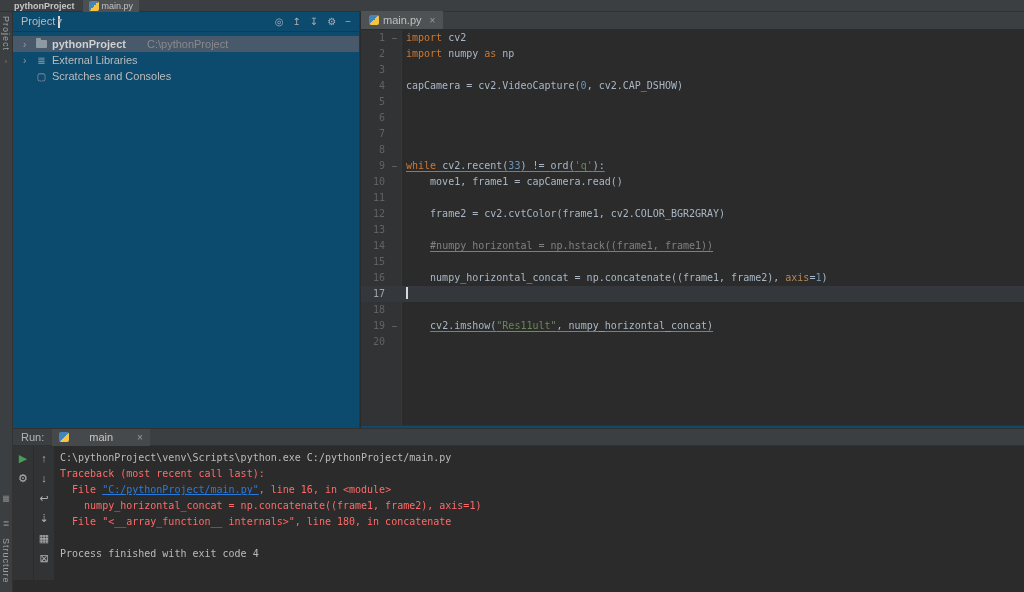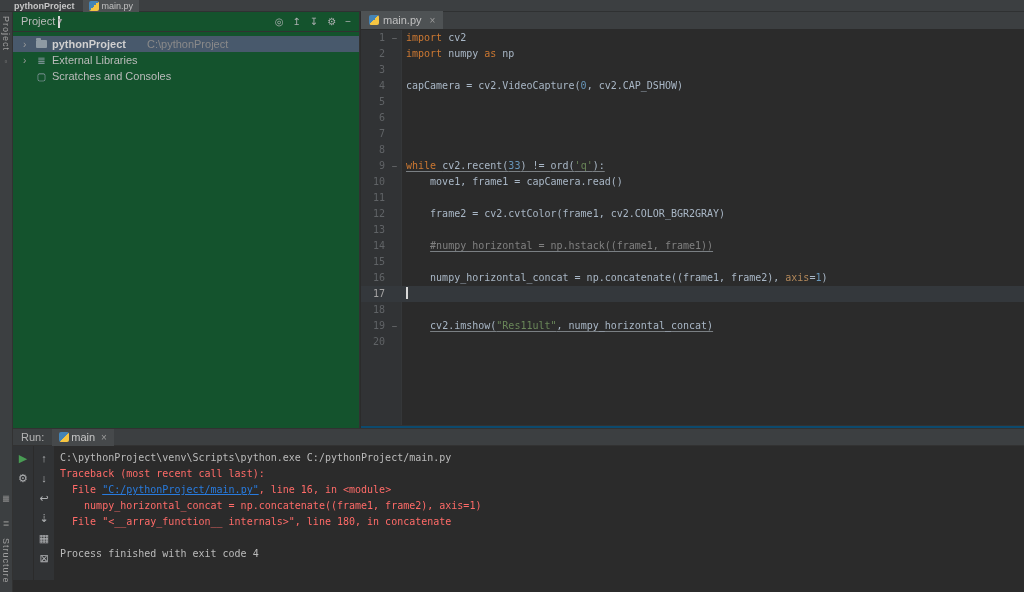--- a/index.html
+++ b/index.html
@@ -12,21 +12,21 @@
   .tb-chip{display:inline-flex;align-items:center;gap:3px;background:#4c5052;padding:0 6px;height:12px;color:#c0c0c0}
 
   
   .leftstrip{position:absolute;left:0;top:12px;width:13px;height:580px;background:#3c3f41;border-right:1px solid #323232;display:flex;flex-direction:column;align-items:center;padding:4px 0}
   .vtext{writing-mode:vertical-lr;font-size:9px;color:#a0a0a0;letter-spacing:1px;cursor:pointer}
   .strip-icon{font-size:8px;color:#8a8a8a;margin-top:6px;cursor:pointer}
   .strip-spacer{flex:1}
   .strip-bottom{display:flex;flex-direction:column;align-items:center;gap:10px;margin-bottom:4px}
 
   
-  .project-panel{position:absolute;left:13px;top:12px;width:347px;height:428px;background:#14532d;border-right:1px solid #323232}
+  .project-panel{position:absolute;left:13px;top:12px;width:347px;height:428px;background:#0c4a6e;border-right:1px solid #323232}
   .pp-header{height:20px;display:flex;align-items:center;padding:0 8px;font-size:11px;color:#bbbbbb;border-bottom:1px solid #323232}
   .pp-title{cursor:pointer}
   .pp-title .caret{font-size:8px;color:#9b9b9b;margin-left:3px}
   .pp-icons{margin-left:auto;display:flex;align-items:center;gap:9px}
   .pt-icon{color:#afb1b3;font-size:10px;cursor:pointer;line-height:10px}
   .pp-tree{padding-top:4px}
   .tree-row{display:flex;align-items:center;height:16px;padding-left:10px;font-size:11px;color:#bbbbbb;gap:5px;cursor:pointer;white-space:nowrap}
   .tree-row.selected{background:#48596c}
   .chevron{width:8px;color:#9b9b9b;font-size:10px}
   .folder-icon{position:relative;width:11px;height:8px;background:#8e9aa3;border-radius:1px;flex:0 0 auto}
@@ -58,21 +58,21 @@
   .tk.str{color:#6a8759}
   .tk.cm{color:#808080}
   .tk.par{color:#b3885a}
   .tk.ul{text-decoration:underline;text-decoration-color:#7a7f83;text-underline-offset:2px}
 
   .breadcrumb{height:15px;line-height:15px;background:#0c4a6e;border-top:1px solid #323232;padding-left:34px;font-size:10px;color:#9aa5ad;cursor:pointer}
 
   
   .run-panel{position:absolute;left:13px;top:428px;width:1011px;height:152px;background:#2b2b2b;border-top:1px solid #323232;display:flex;flex-direction:column}
   .run-header{height:17px;background:#3c3f41;display:flex;align-items:center;padding-left:8px;gap:8px;font-size:11px;color:#b5b5b5;border-bottom:1px solid #323232}
-  .run-tab{display:inline-flex;align-items:center;gap:2px;background:#46494b;height:17px;padding:0 7px;cursor:pointer;color:#c6c6c6}
+  .run-tab{display:inline-flex;align-items:center;gap:20px;background:#46494b;height:17px;padding:0 7px;cursor:pointer;color:#c6c6c6}
   .run-body{flex:1;display:flex;overflow:hidden}
   .rt-col{width:21px;flex:0 0 auto;background:#313335;border-right:1px solid #2b2b2b;display:flex;flex-direction:column;align-items:center;padding-top:4px;gap:3px}
   .rt-icon{display:block;width:18px;height:17px;text-align:center;line-height:17px;color:#afb1b3;font-size:11px;cursor:pointer}
   .rt-icon.green{color:#499c54}
   .console{flex:1;padding:4px 0 0 5px;overflow:hidden}
   .console-line{height:16px;line-height:16px;font-family:"DejaVu Sans Mono",monospace;font-size:10px;white-space:pre}
   .cs.plain{color:#bbbbbb}
   .cs.err{color:#ff6b68}
   .cs.link{color:#287bde;text-decoration:underline;cursor:pointer}
 </style>

